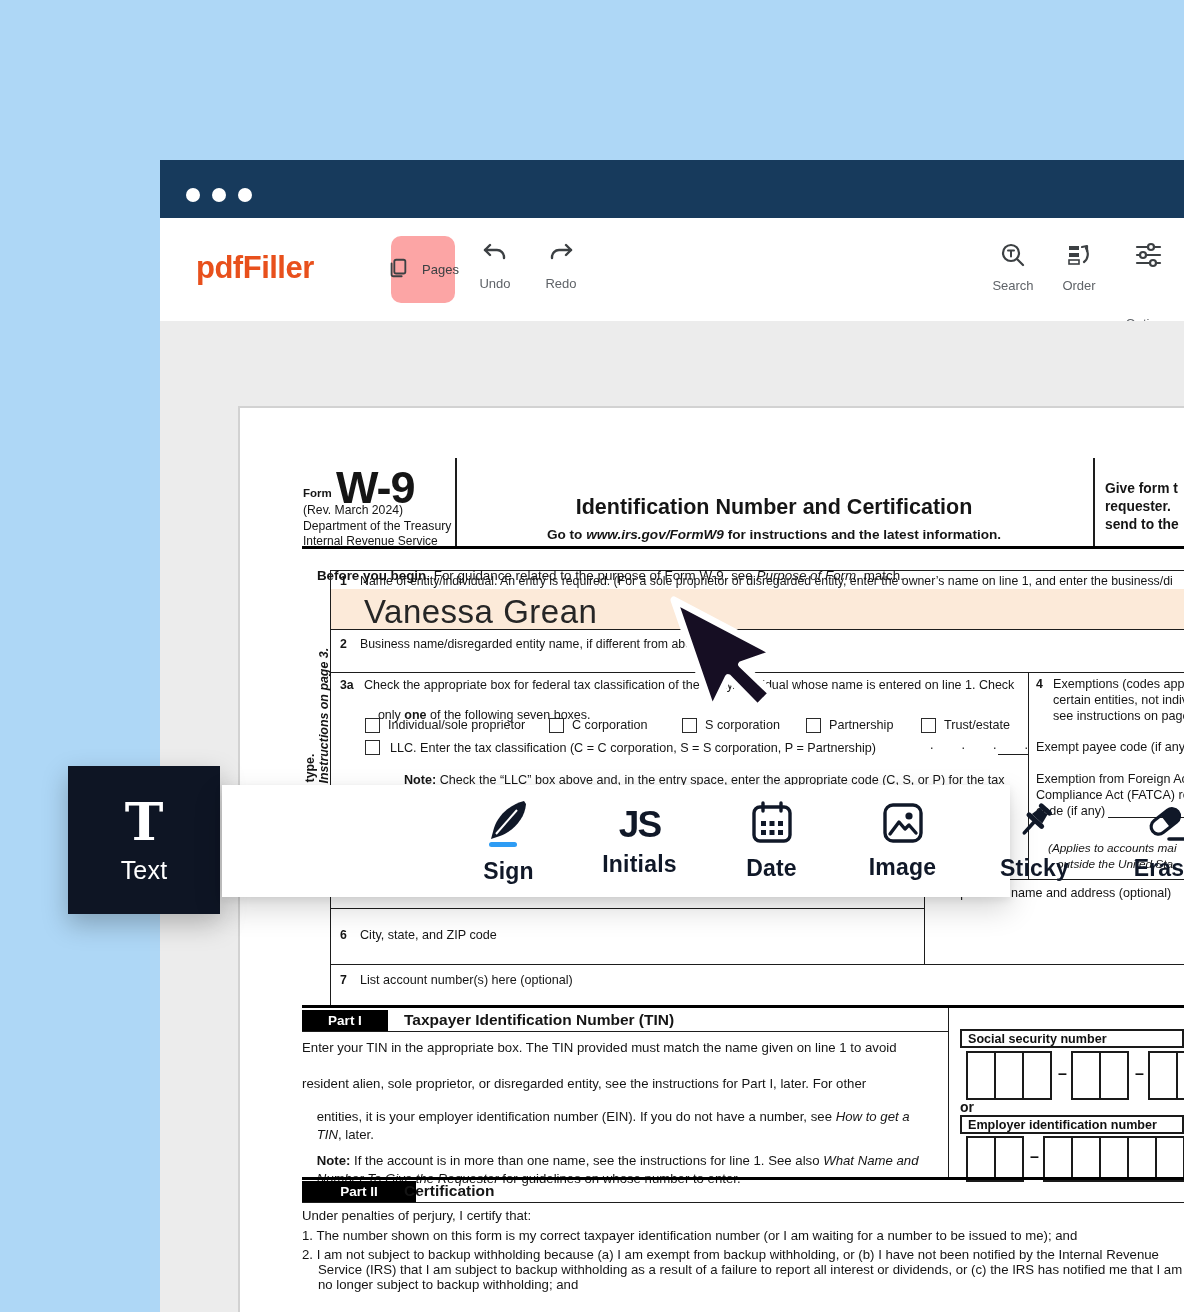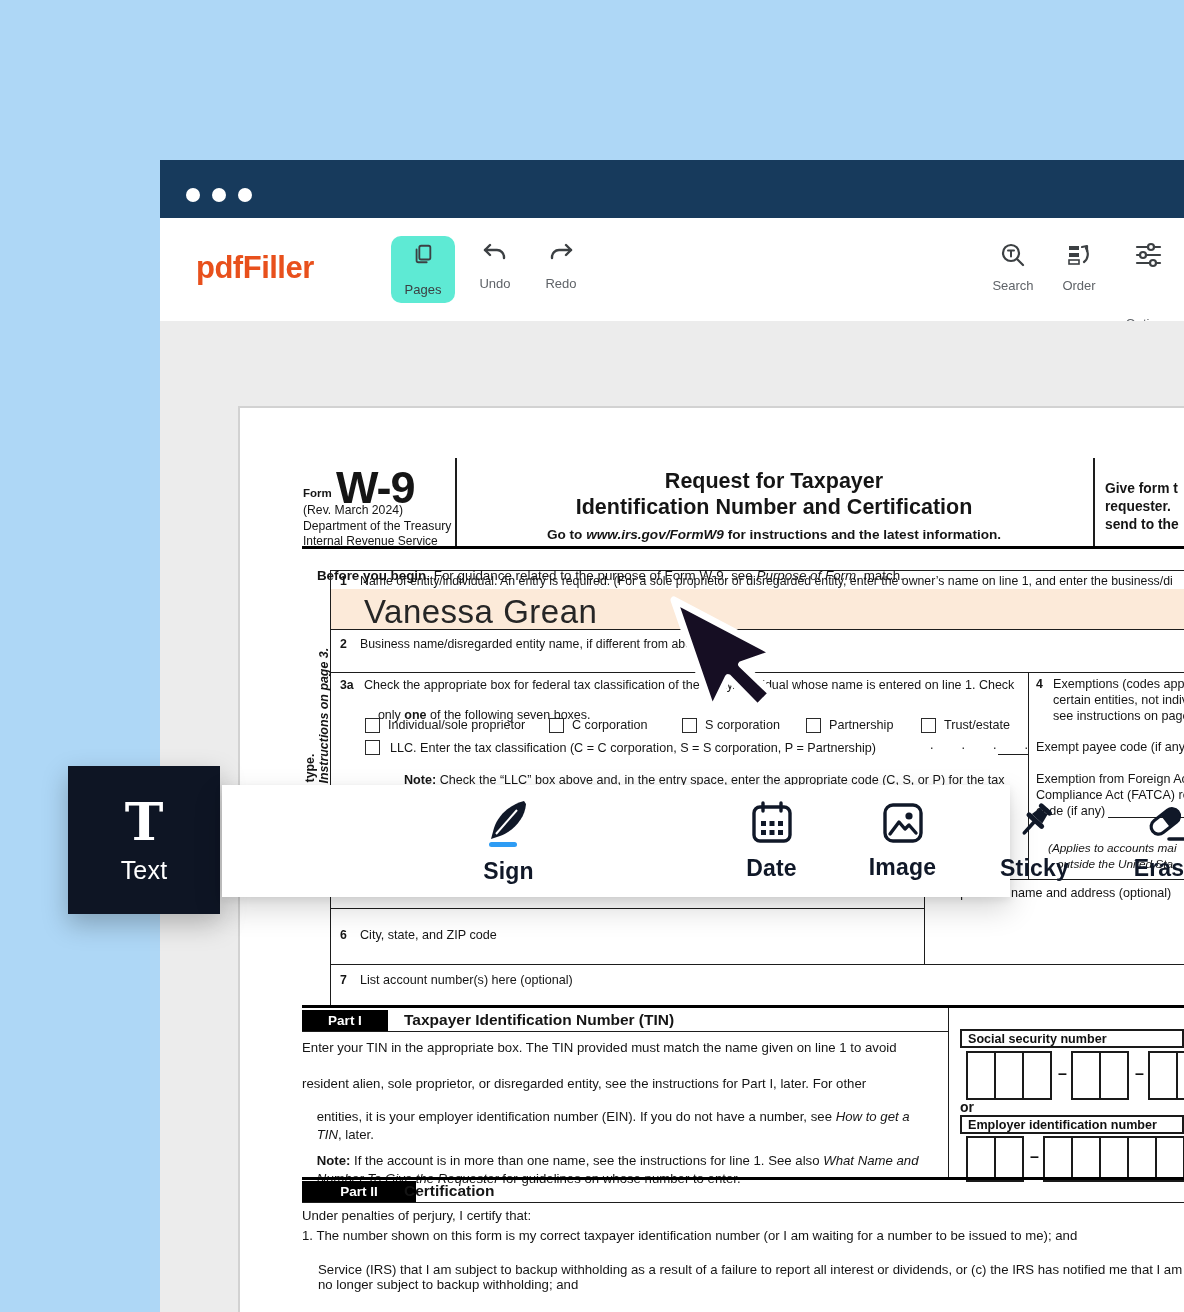--- a/index.html
+++ b/index.html
@@ -32,21 +32,21 @@
 
   <div class="abs" style="left:160px;top:160px;width:1024px;height:58px;background:#173a5c;"></div>
   <div class="abs" style="left:186px;top:188px;display:flex;gap:12px;">
     <div style="width:14px;height:14px;border-radius:50%;background:#fff;"></div>
     <div style="width:14px;height:14px;border-radius:50%;background:#fff;"></div>
     <div style="width:14px;height:14px;border-radius:50%;background:#fff;"></div>
   </div>
 
   <div class="t" style="left:196px;top:250px;font-size:31px;font-weight:bold;color:#e8501c;letter-spacing:-0.5px;">pdfFiller</div>
 
-  <div class="abs" style="left:391px;top:236px;width:64px;height:67px;background:#5eead4;border-radius:10px;display:flex;flex-direction:column;align-items:center;justify-content:center;gap:13px;">
+  <div class="abs" style="left:391px;top:236px;width:64px;height:67px;background:#fca5a5;border-radius:10px;display:flex;flex-direction:row;align-items:center;justify-content:center;gap:13px;">
     <span>
       <svg width="22" height="22" viewBox="0 0 24 24" fill="none" stroke="#3c4043" stroke-width="2" stroke-linejoin="round" stroke-linecap="round">
         <rect x="8" y="3" width="12" height="15" rx="2"></rect>
         <path d="M5 7 v12 a2 2 0 0 0 2 2 h9"></path>
       </svg>
     </span>
     <span class="applabel" style="color:#3c4043;">Pages</span>
   </div>
 
   <div class="appbtn" style="left:470px;top:242px;width:50px;">
@@ -113,21 +113,20 @@
 
   <div class="t b" style="left:303px;top:487px;font-size:11.5px;">Form</div>
   <div class="t b" style="left:336px;top:462px;font-size:45px;letter-spacing:-1px;">W-9</div>
   <div class="t" style="left:303px;top:503px;font-size:12.2px;">(Rev. March 2024)</div>
   <div class="t" style="left:303px;top:519px;font-size:12.2px;">Department of the Treasury</div>
   <div class="t" style="left:303px;top:534px;font-size:12px;">Internal Revenue Service</div>
 
   <div class="vl" style="left:455px;top:458px;width:2px;height:90px;"></div>
   <div class="vl" style="left:1093px;top:458px;width:2px;height:90px;"></div>
 
-  <div class="t b" style="left:455px;top:469px;width:638px;text-align:center;font-size:21.5px;white-space:nowrap;">Request for Taxpayer</div>
   <div class="t b" style="left:455px;top:495px;width:638px;text-align:center;font-size:21.5px;white-space:nowrap;">Identification Number and Certification</div>
   <div class="t b" style="left:455px;top:527px;width:638px;text-align:center;font-size:13.6px;white-space:nowrap;">
     <span>Go to </span><span class="i">www.irs.gov/FormW9</span><span> for instructions and the latest information.</span>
   </div>
 
   <div class="t b" style="left:1105px;top:481px;font-size:13.8px;">Give form t</div>
   <div class="t b" style="left:1105px;top:499px;font-size:13.8px;">requester. </div>
   <div class="t b" style="left:1105px;top:517px;font-size:13.8px;">send to the</div>
 
   <div class="hl thick" style="left:302px;top:546px;width:882px;height:3px;"></div>
@@ -249,20 +248,21 @@
     <div class="ssnbox"></div>
   </div>
 
   <div class="hl thick" style="left:302px;top:1177px;width:882px;height:3px;"></div>
   <div class="badge" style="left:302px;top:1181px;width:114px;">Part II</div>
   <div class="t b" style="left:404px;top:1182px;font-size:15.5px;">Certification</div>
   <div class="hl" style="left:302px;top:1202px;width:882px;height:1px;"></div>
 
   <div class="t" style="left:302px;top:1208px;font-size:13.2px;">Under penalties of perjury, I certify that:</div>
   <div class="t" style="left:302px;top:1228px;font-size:13.2px;">1. The number shown on this form is my correct taxpayer identification number (or I am waiting for a number to be issued to me); and</div>
+  <div class="t" style="left:302px;top:1247px;font-size:13.2px;">2. I am not subject to backup withholding because (a) I am exempt from backup withholding, or (b) I have not been notified by the Internal Revenue</div>
   <div class="t" style="left:318px;top:1262px;font-size:13.2px;">Service (IRS) that I am subject to backup withholding as a result of a failure to report all interest or dividends, or (c) the IRS has notified me that I am</div>
   <div class="t" style="left:318px;top:1277px;font-size:13.2px;">no longer subject to backup withholding; and</div>
   <div class="t" style="left:302px;top:1297px;font-size:12px;margin-top:20px;">3. I am a U.S. citizen or other U.S. person (defined below); and</div>
 
   <div class="abs" style="left:68px;top:766px;width:152px;height:148px;background:#0e1524;display:flex;flex-direction:column;align-items:center;justify-content:center;gap:8px;box-shadow:0 10px 24px rgba(0,0,0,.25);">
     <span style="font-family:'DejaVu Serif',serif;font-weight:bold;font-size:52px;line-height:52px;color:#fff;">T</span>
     <span class="pallabel" style="color:#fff;font-size:25px;font-weight:500;">Text</span>
   </div>
 
   <div class="abs" style="left:222px;top:785px;width:788px;height:112px;background:#fff;box-shadow:0 12px 28px rgba(0,0,0,.16),0 3px 8px rgba(0,0,0,.08);">
@@ -271,20 +271,24 @@
       <span>
         <svg width="44" height="50" viewBox="0 0 44 50">
           <path d="M37 3 C24 6 11 17 7 30 L4 41 L13 38 C27 33 38 20 39 6 Z" fill="#101828"></path>
           <path d="M30 12 L9 36" stroke="#fff" stroke-width="2"></path>
           <rect x="2" y="44" width="28" height="5" rx="2.5" fill="#2e9cf4"></rect>
         </svg>
       </span>
       <span class="pallabel">Sign</span>
     </div>
 
+    <div class="palitem" style="left:129px;left:352px;">
+      <span style="font-size:37px;font-weight:800;color:#101828;letter-spacing:-2px;line-height:40px;">JS</span>
+      <span class="pallabel">Initials</span>
+    </div>
 
     <div class="palitem" style="left:484px;">
       <span>
         <svg width="42" height="44" viewBox="0 0 42 44" fill="none">
           <rect x="3" y="6" width="36" height="34" rx="6" stroke="#101828" stroke-width="3.4"></rect>
           <path d="M12 2 v8 M30 2 v8" stroke="#101828" stroke-width="3.4" stroke-linecap="round"></path>
           <g fill="#101828">
             <rect x="10" y="20" width="5" height="5"></rect>
               <rect x="18.5" y="20" width="5" height="5"></rect>
               <rect x="27" y="20" width="5" height="5"></rect>

